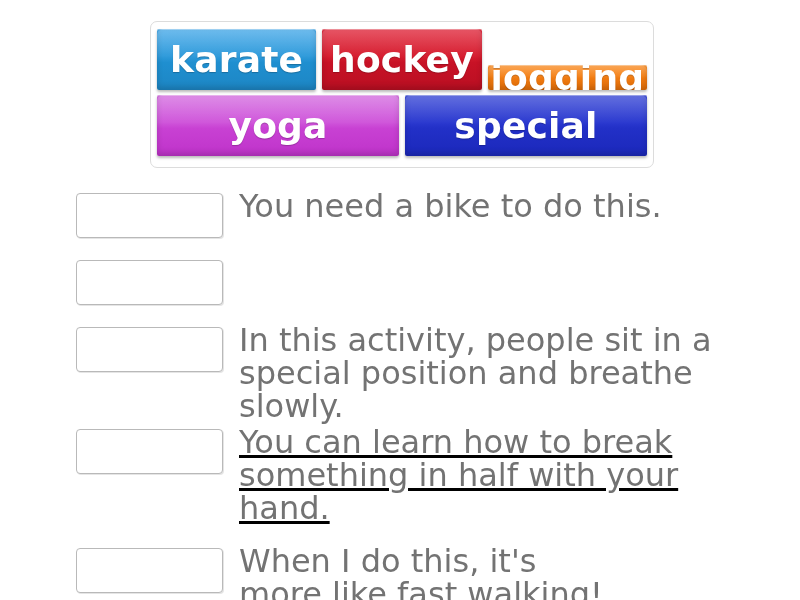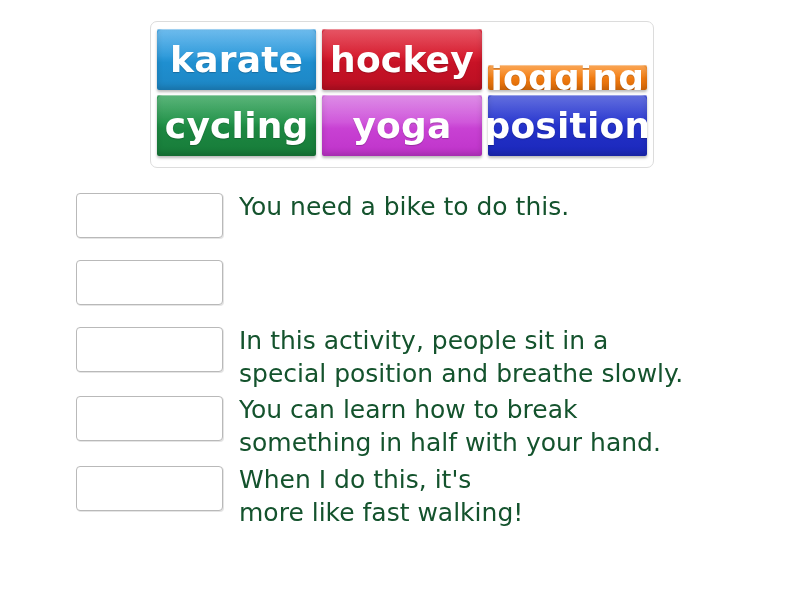--- a/index.html
+++ b/index.html
@@ -80,38 +80,38 @@
     left: 76px;
     top: 190px;
     width: 700px;
   }
   .q-row {
     display: flex;
     align-items: flex-start;
     margin-bottom: 19px;
   }
   .q-row.tight { margin-bottom: 3px; justify-content: space-between; }
-  .q-row.tight2 { margin-bottom: 4px; }
+  .q-row.tight2 { margin-bottom: 20px; text-decoration: underline; }
 
   .drop-zone {
     flex: 0 0 auto;
     width: 147px;
     height: 45px;
     box-sizing: border-box;
     background: #ffffff;
     border: 1px solid #b9b9b9;
     border-radius: 4px;
     box-shadow: 1px 1px 0 rgba(0,0,0,0.10);
     margin-top: 3px;
   }
   .q-text {
     flex: 1 1 auto;
     margin-left: 16px;
-    color: #14532d;
-    font-size: 25px;
+    color: #737373;
+    font-size: 32px;
     line-height: 33px;
     white-space: pre-line;
   }
 </style>
 </head>
 <body>
 
 <div id="word-bank">
 
   <div class="tile-row">
@@ -120,28 +120,25 @@
     </div>
     <div class="tile c-red">
       <span class="tile-label">hockey</span>
     </div>
     <div class="tile c-orange">
       <span class="tile-label">jogging</span>
     </div>
   </div>
 
   <div class="tile-row">
-    <div class="tile c-green">
-      <span class="tile-label">cycling</span>
-    </div>
     <div class="tile c-magenta">
       <span class="tile-label">yoga</span>
     </div>
     <div class="tile c-royalblue">
-      <span class="tile-label">position</span>
+      <span class="tile-label">special</span>
     </div>
   </div>
 
 </div>
 
 <div id="questions">
 
   <div class="q-row">
     <div class="drop-zone"></div>
     <div class="q-text">You need a bike to do this.</div>

